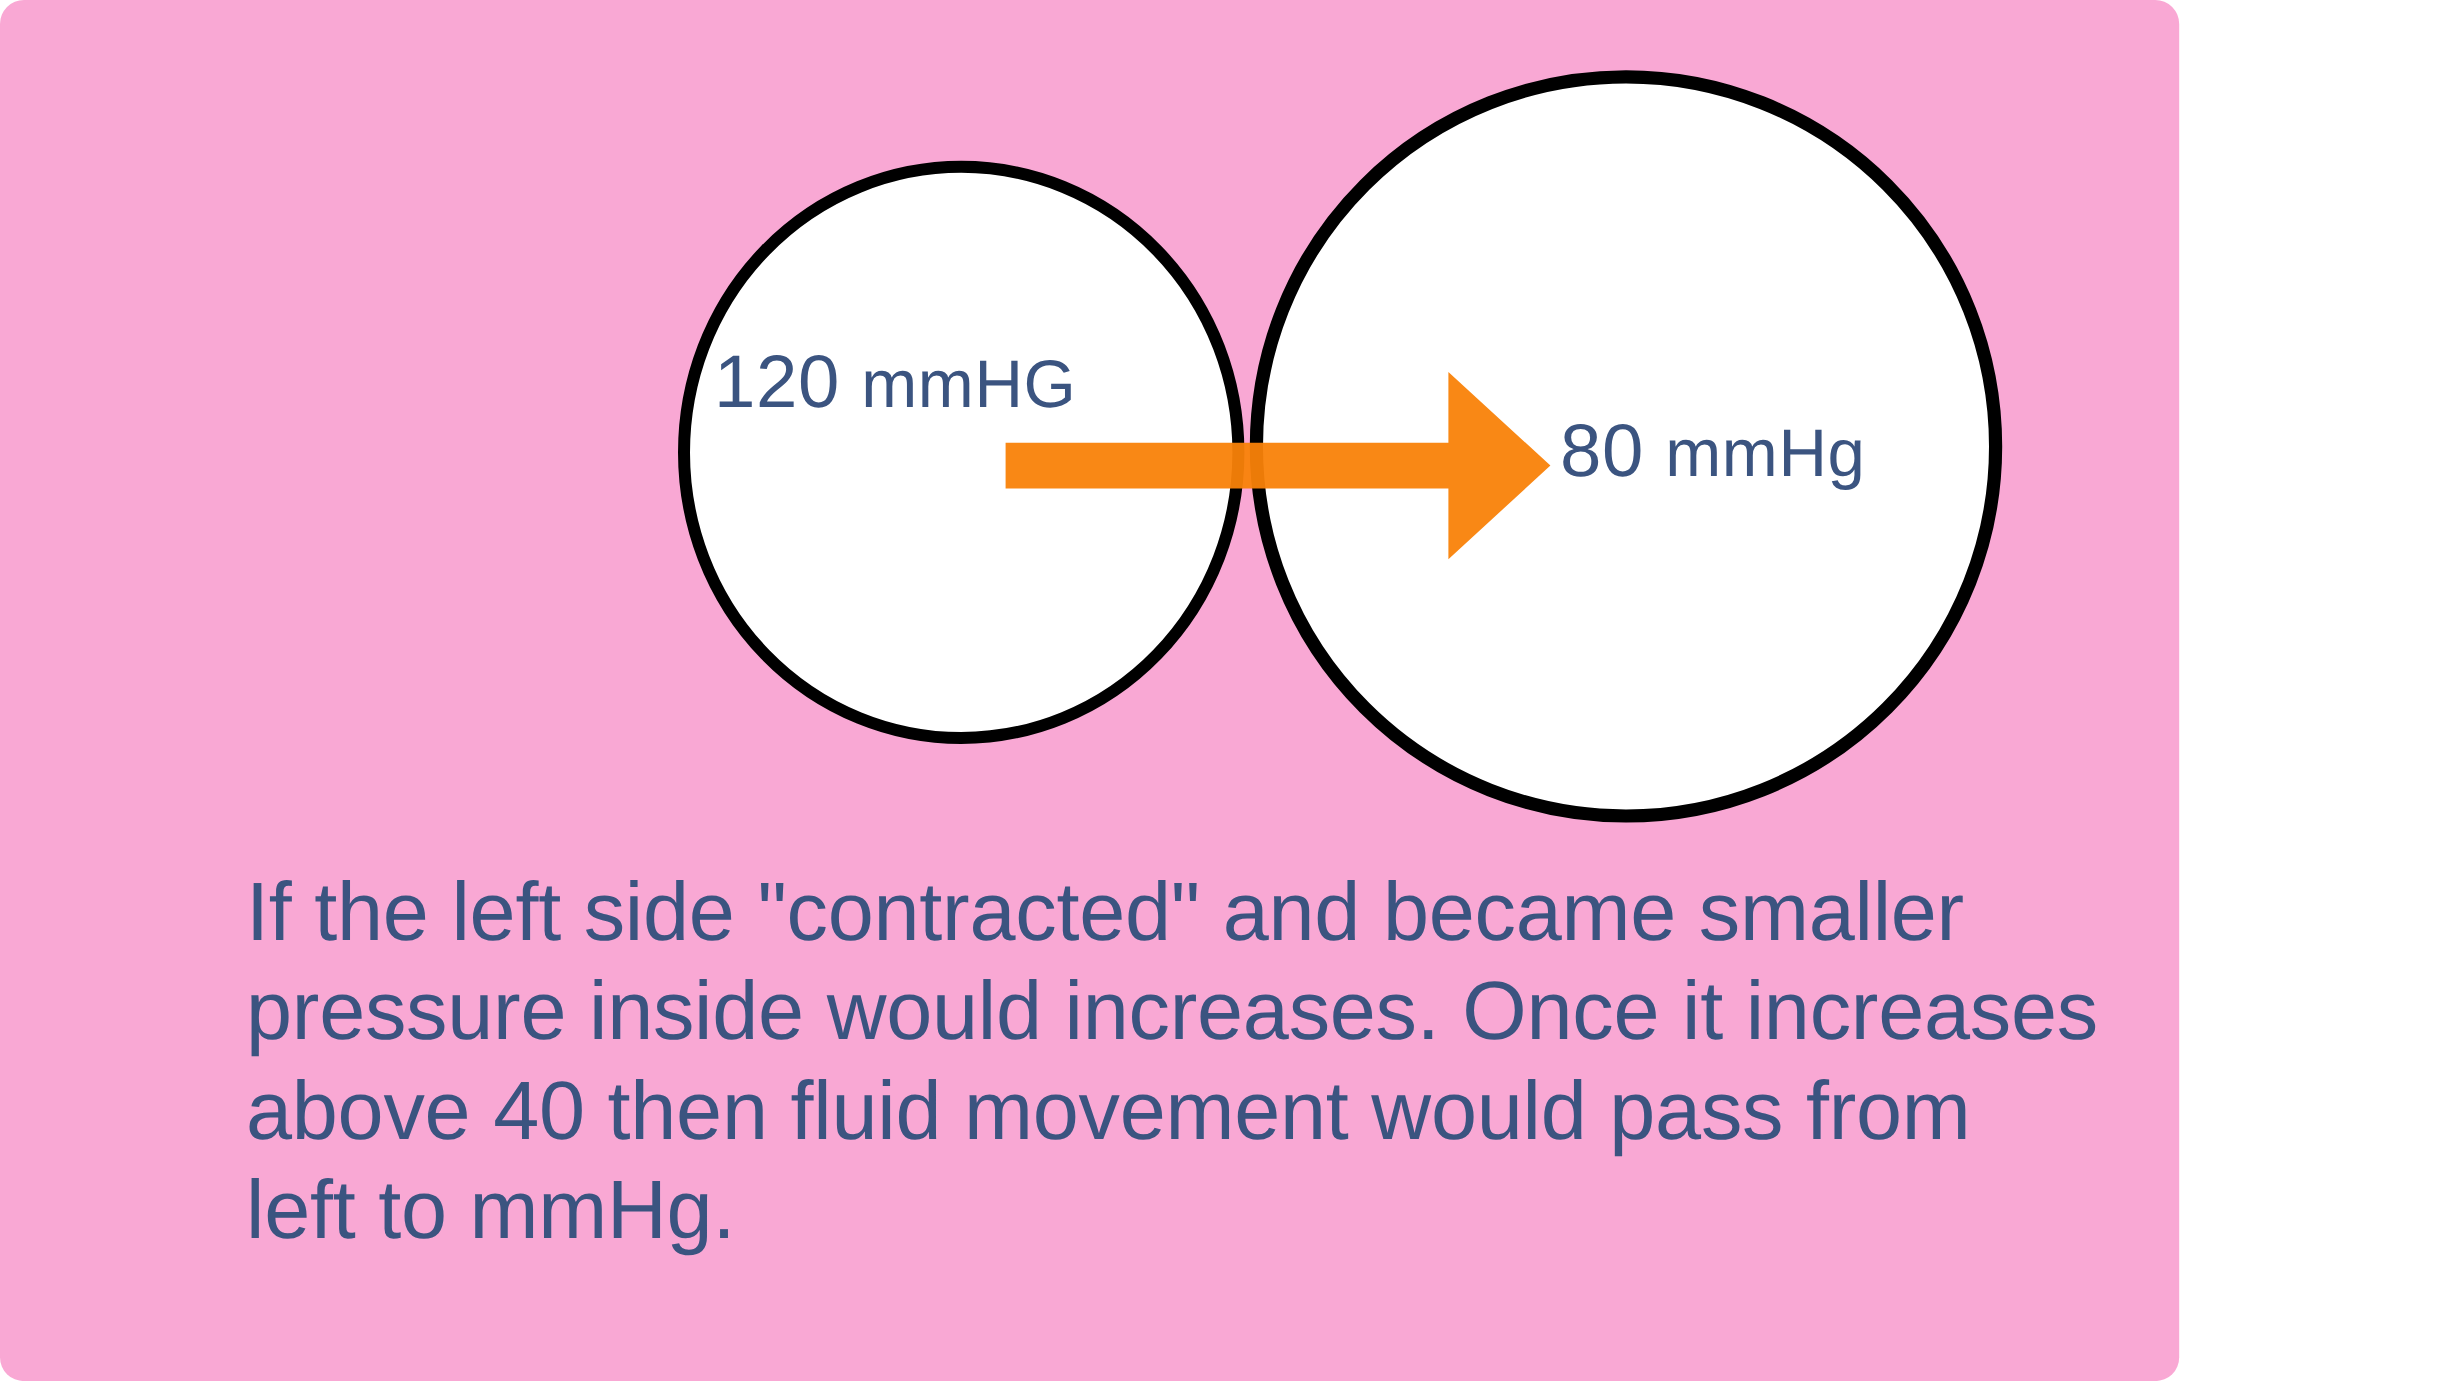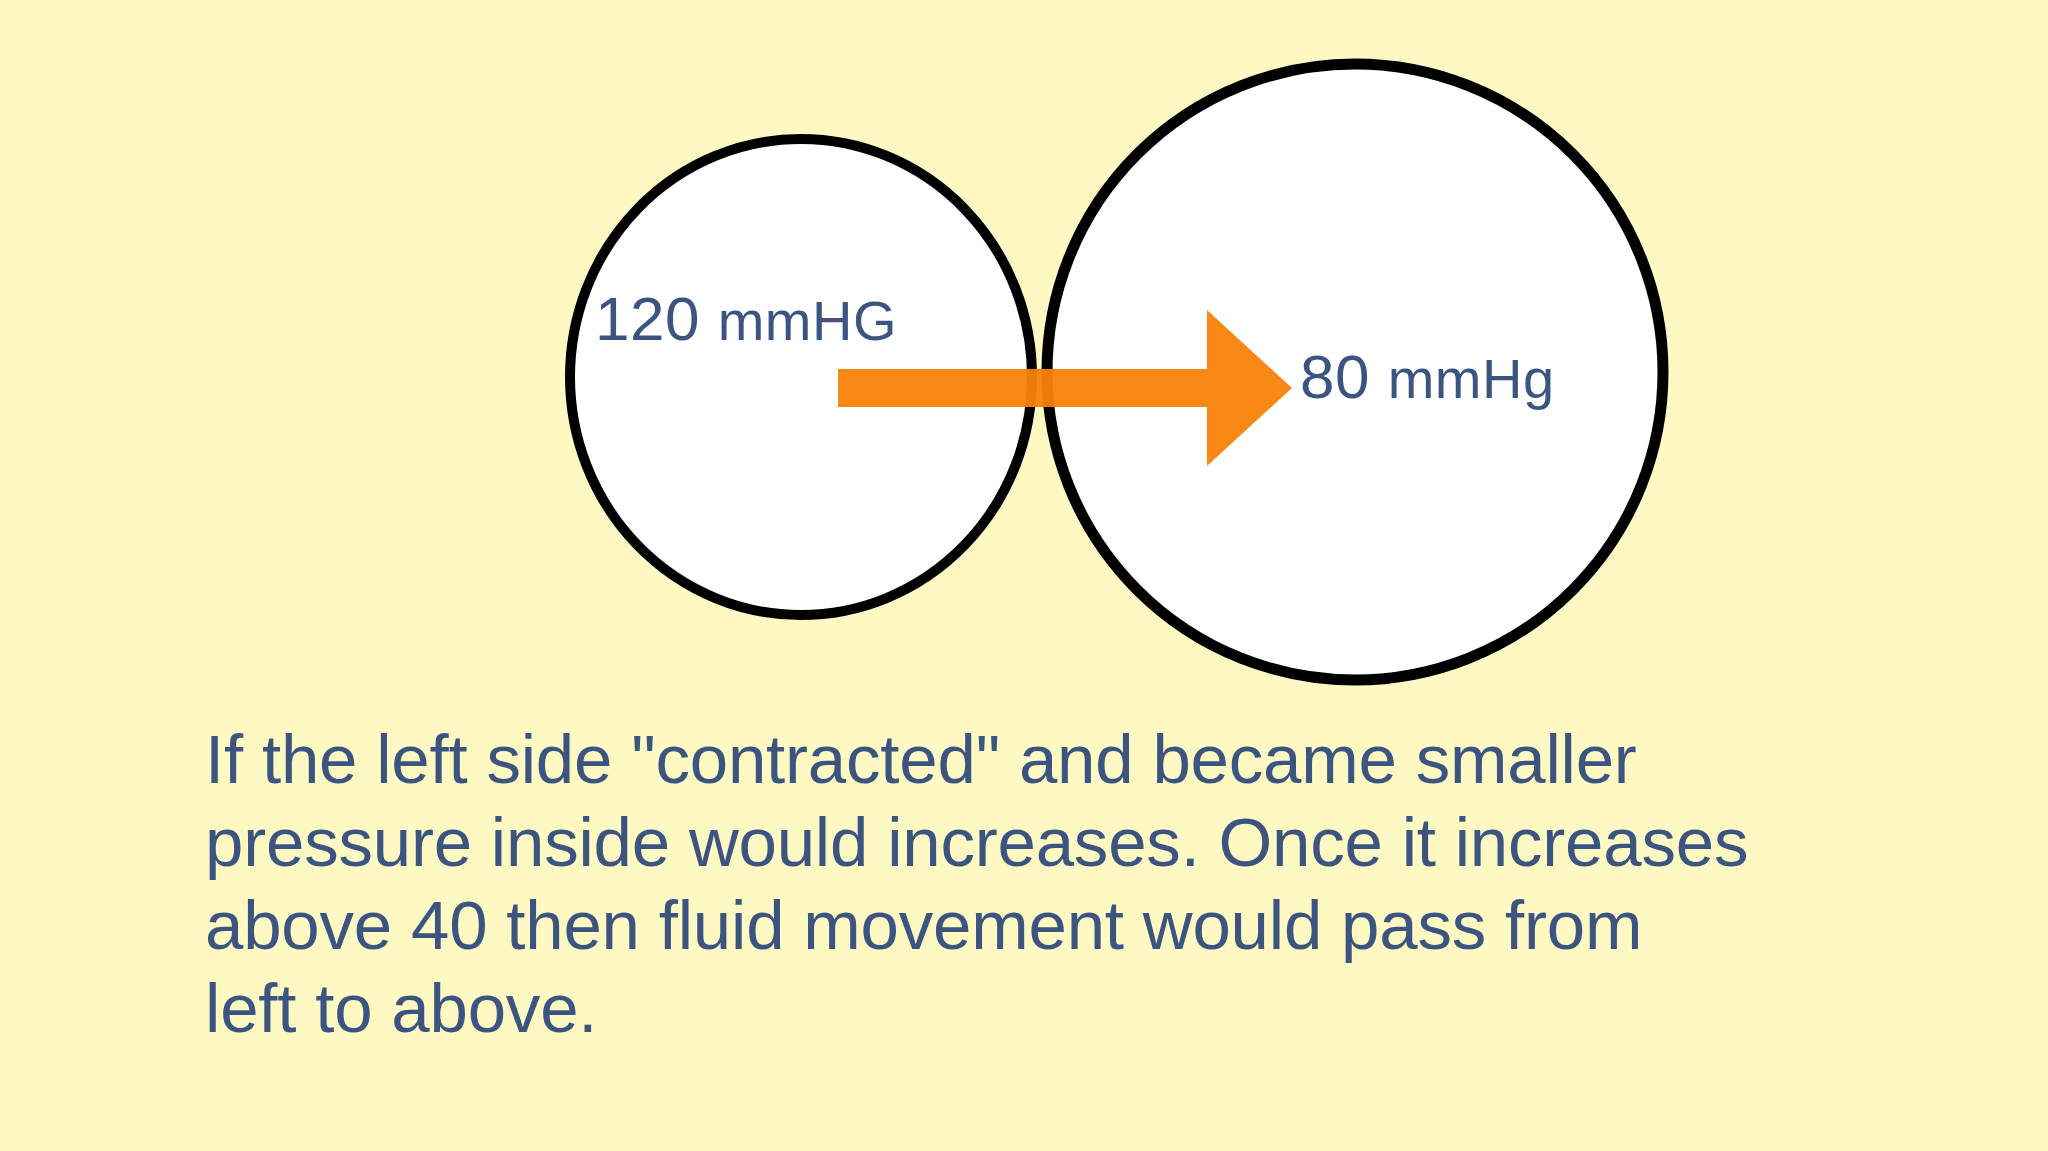--- a/index.html
+++ b/index.html
@@ -12,23 +12,24 @@
     height: 1151px;
     position: relative;
     overflow: hidden;
     font-family: "Liberation Sans", sans-serif;
   }
 
   #stage {
     position: absolute;
     left: 0;
     top: 0;
-    width: 2048px;
+    width: 1816px;
     height: 1151px;
-    background: #fef9c3;
+    background: #f9a8d4;
+    border-radius: 20px;
   }
 
   
   #diagram {
     position: absolute;
     left: 0;
     top: 0;
     width: 2048px;
     height: 720px;
   }
@@ -107,16 +108,16 @@
 
     <div class="pressure-label" id="label-right">
       <span>80</span><span>&nbsp;</span><span class="unit">mmHg</span>
     </div>
   </div>
 
   <div id="caption">
     <span class="cap-line">If the left side "contracted" and became smaller</span>
     <span class="cap-line">pressure inside would increases. Once it increases</span>
     <span class="cap-line">above 40 then fluid movement would pass from</span>
-    <span class="cap-line">left to above.</span>
+    <span class="cap-line">left to mmHg.</span>
   </div>
 
 </div>
 
 </body></html>

